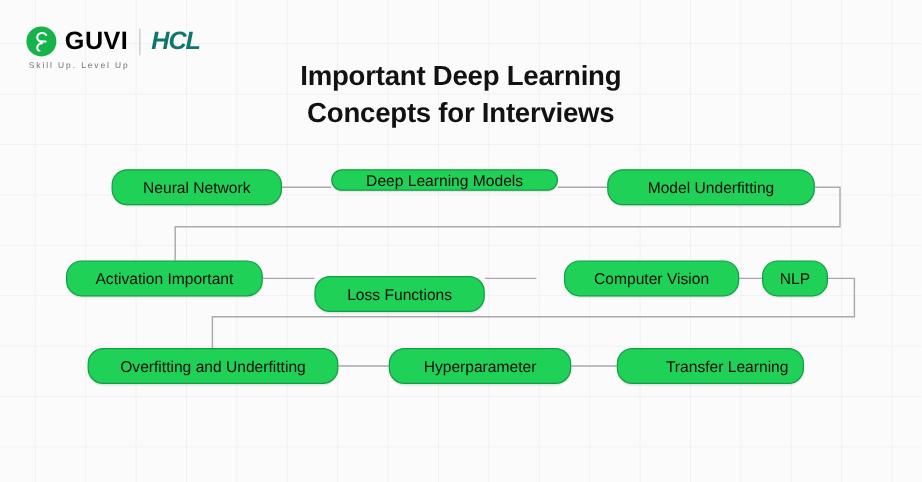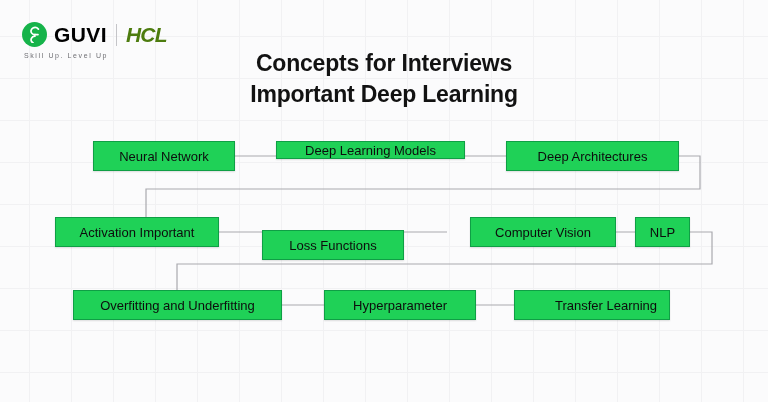--- a/index.html
+++ b/index.html
@@ -76,21 +76,21 @@
     height: 22px;
     background: #c4c4c8;
     margin: 0 2px;
   }
 
   #hcl-wordmark {
     font-size: 21px;
     font-weight: bold;
     font-style: italic;
     letter-spacing: -0.8px;
-    color: #4d7c0f;
+    color: #0f766e;
     line-height: 1;
   }
 
   #brand-tagline {
     font-size: 7px;
     letter-spacing: 1.6px;
     color: #6f6f74;
     margin-left: 2px;
     margin-top: 3px;
   }
@@ -120,21 +120,21 @@
     position: absolute;
     inset: 0;
     z-index: 1;
   }
 
   .node {
     position: absolute;
     z-index: 2;
     background: #1fd157;
     border: 1.4px solid #0f9f45;
-    border-radius: 0;
+    border-radius: 13px;
     display: flex;
     align-items: center;
     justify-content: center;
     color: #0d0d0d;
     font-size: 13px;
     line-height: 1;
     white-space: nowrap;
     box-shadow: 0 1px 1.5px rgba(0,0,0,0.12);
   }
 </style>
@@ -156,40 +156,40 @@
         </svg>
       </span>
       <span id="guvi-wordmark">GUVI</span>
       <span id="brand-divider"></span>
       <span id="hcl-wordmark">HCL</span>
     </div>
     <div id="brand-tagline">Skill Up. Level Up</div>
   </div>
 
   <h1 id="title">
+    <span class="tline">Important Deep Learning</span>
     <span class="tline">Concepts for Interviews</span>
-    <span class="tline">Important Deep Learning</span>
   </h1>
 
   <div id="flow">
     <svg id="connectors" width="768" height="402">
         <path d="M 235 156 L 276 156" fill="none" stroke="#a9a9ae" stroke-width="1.2"></path>
         <path d="M 465 156 L 506 156" fill="none" stroke="#a9a9ae" stroke-width="1.2"></path>
         <path d="M 679 156 L 700 156 L 700 189 L 146 189 L 146 217" fill="none" stroke="#a9a9ae" stroke-width="1.2"></path>
         <path d="M 219 232 L 262 232" fill="none" stroke="#a9a9ae" stroke-width="1.2"></path>
         <path d="M 404 232 L 447 232" fill="none" stroke="#a9a9ae" stroke-width="1.2"></path>
         <path d="M 593 232 L 635 232" fill="none" stroke="#a9a9ae" stroke-width="1.2"></path>
         <path d="M 690 232 L 712 232 L 712 264 L 177 264 L 177 290" fill="none" stroke="#a9a9ae" stroke-width="1.2"></path>
         <path d="M 282 305 L 324 305" fill="none" stroke="#a9a9ae" stroke-width="1.2"></path>
         <path d="M 476 305 L 514 305" fill="none" stroke="#a9a9ae" stroke-width="1.2"></path>
       </svg>
     <div id="nodes">
         <div class="node" style="left: 93px; top: 141px; width: 142px; height: 30px; background: rgb(31, 209, 87); border-color: rgb(15, 159, 69);">Neural Network</div>
         <div class="node" style="left: 276px; top: 141px; width: 189px; height: 18px; background: rgb(31, 209, 87); border-color: rgb(15, 159, 69);">Deep Learning Models</div>
-        <div class="node" style="left: 506px; top: 141px; width: 173px; height: 30px; background: rgb(31, 209, 87); border-color: rgb(15, 159, 69);">Deep Architectures</div>
+        <div class="node" style="left: 506px; top: 141px; width: 173px; height: 30px; background: rgb(31, 209, 87); border-color: rgb(15, 159, 69);">Model Underfitting</div>
         <div class="node" style="left: 55px; top: 217px; width: 164px; height: 30px; background: rgb(31, 209, 87); border-color: rgb(15, 159, 69);">Activation Important</div>
         <div class="node" style="left: 262px; top: 230px; width: 142px; height: 30px; background: rgb(31, 209, 87); border-color: rgb(15, 159, 69);">Loss Functions</div>
         <div class="node" style="left: 447px; top: 217px; width: 146px; height: 30px; background: rgb(31, 209, 87); border-color: rgb(15, 159, 69); margin-left: 23px;">Computer Vision</div>
         <div class="node" style="left: 635px; top: 217px; width: 55px; height: 30px; background: rgb(31, 209, 87); border-color: rgb(15, 159, 69);">NLP</div>
         <div class="node" style="left: 73px; top: 290px; width: 209px; height: 30px; background: rgb(31, 209, 87); border-color: rgb(15, 159, 69);">Overfitting and Underfitting</div>
         <div class="node" style="left: 324px; top: 290px; width: 152px; height: 30px; background: rgb(31, 209, 87); border-color: rgb(15, 159, 69);">Hyperparameter</div>
         <div class="node" style="left: 514px; top: 290px; width: 156px; height: 30px; background: rgb(31, 209, 87); border-color: rgb(15, 159, 69); padding-left: 28px;">Transfer Learning</div>
       </div>
   </div>
 

